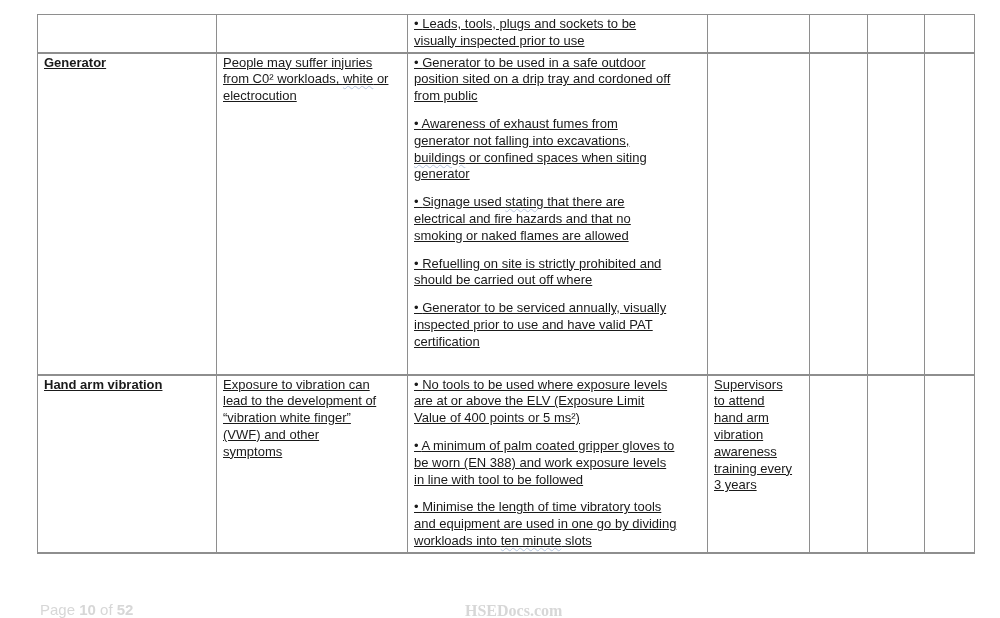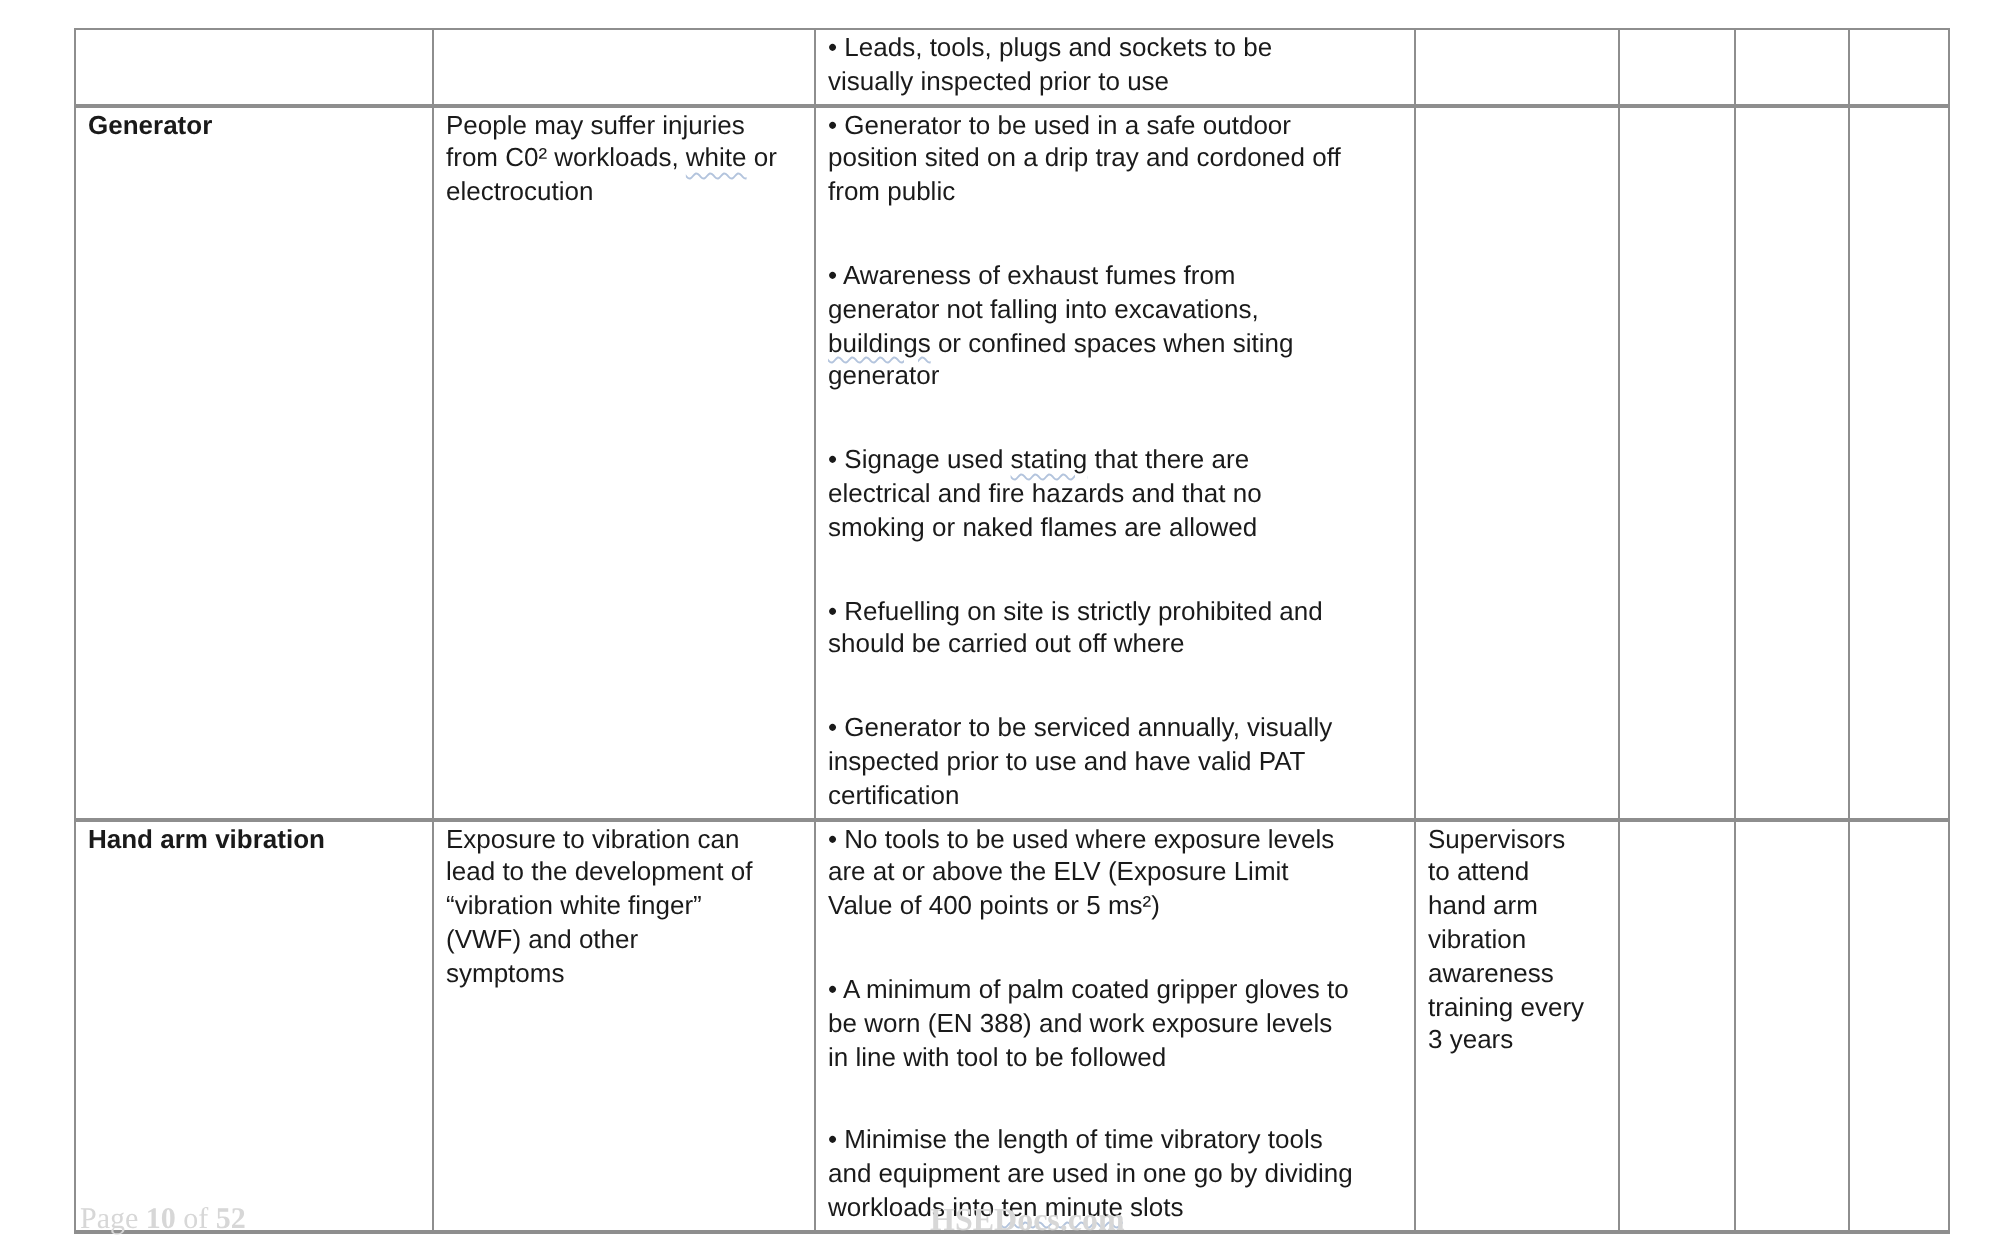--- a/index.html
+++ b/index.html
@@ -26,35 +26,36 @@
     border-left: 1px solid #8e8e8e;
     border-right: 1px solid #8e8e8e;
     border-bottom: 2px solid #8e8e8e;
     vertical-align: top;
     padding: 1px 4px 2px 6px;
     font-size: 13px;
     line-height: 16.8px;
     color: #1a1a1a;
     white-space: pre-wrap;
     word-wrap: break-word;
+    text-decoration: underline;
   }
   td.hazard { font-weight: bold; }
   .bullet { white-space: pre-wrap; }
-  .bullet + .bullet { margin-top: 25px; }
+  .bullet + .bullet { margin-top: 11px; }
   .squiggle {
     text-decoration-line: underline;
     text-decoration-style: wavy;
     text-decoration-color: #b3c4dd;
     text-decoration-thickness: 1px;
     text-underline-offset: 2px;
   }
   .footer-left {
     position: absolute;
     left: 40px; top: 602px;
-    font-family: Liberation Serif, serif;
+    font-family: Liberation Sans, sans-serif;
     font-size: 15px; line-height: 1.1;
     color: #d7d7d7;
     white-space: nowrap;
   }
   .footer-left .num { font-weight: bold; }
   .footer-center {
     position: absolute;
     left: 465px; top: 602px;
     font-family: "Liberation Serif", "DejaVu Serif", serif;
     font-size: 16px; line-height: 1.1;

